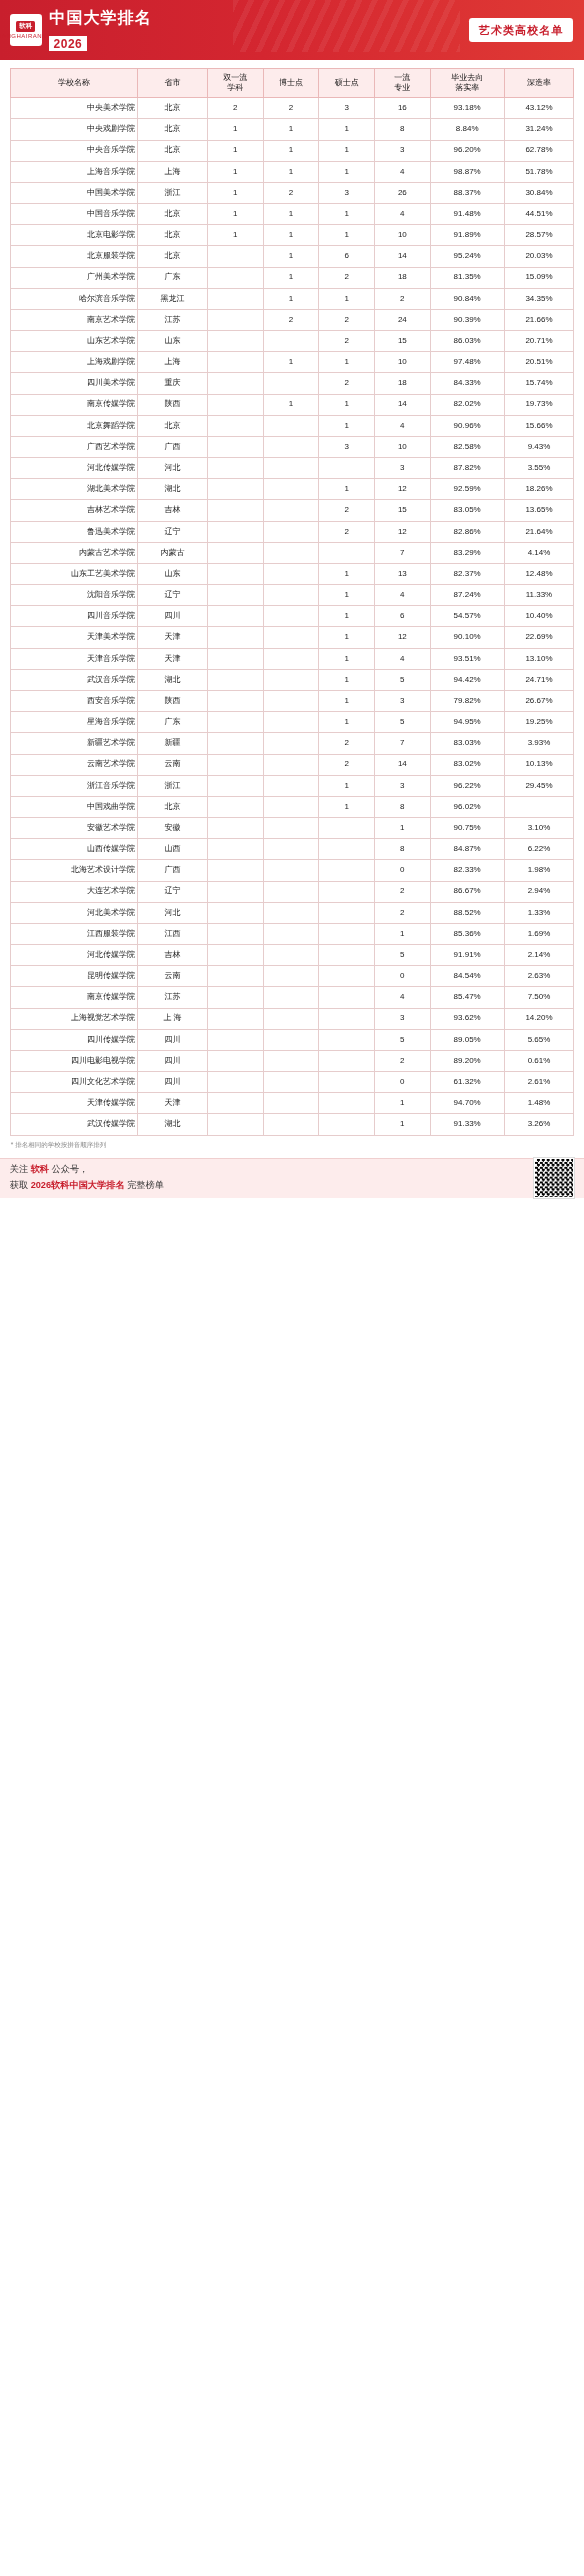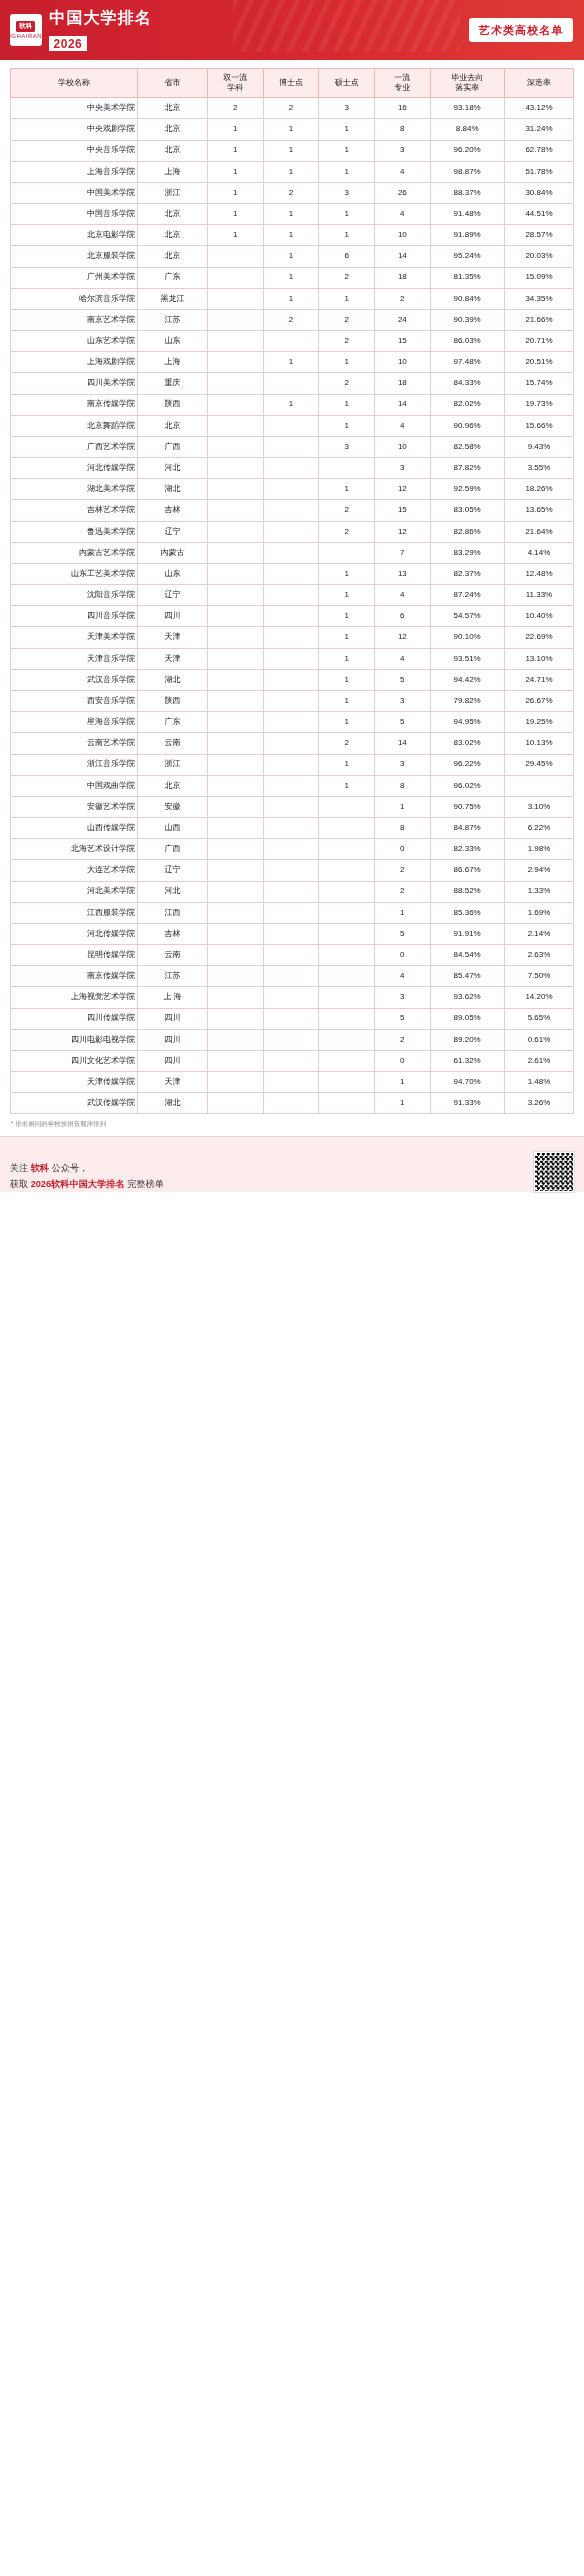--- a/index.html
+++ b/index.html
@@ -145,23 +145,23 @@
     padding: 5.4px 10.8px 0 10.8px;
     font-size: 6.5px;
     color: #888;
   }
 
   
   .footer {
     margin-top: 7.6px;
     background: #fdecec;
     border-top: 0.5px solid #f0cfcf;
-    height: 56px;
+    height: 40px;
     display: flex;
-    align-items: flex-end;
+    align-items: center;
     padding: 0 9.7px;
     position: relative;
   }
   .footer-text {
     font-size: 9.2px;
     color: #333;
     line-height: 1.7;
   }
   .footer-text .em {
     color: #c81f2d;
@@ -513,20 +513,30 @@
             <td class="name">星海音乐学院</td>
             <td>广东</td>
             <td></td>
             <td></td>
             <td>1</td>
             <td>5</td>
             <td>94.95%</td>
             <td>19.25%</td>
           </tr>
           <tr>
+            <td class="name">新疆艺术学院</td>
+            <td>新疆</td>
+            <td></td>
+            <td></td>
+            <td>2</td>
+            <td>7</td>
+            <td>83.03%</td>
+            <td>3.93%</td>
+          </tr>
+          <tr>
             <td class="name">云南艺术学院</td>
             <td>云南</td>
             <td></td>
             <td></td>
             <td>2</td>
             <td>14</td>
             <td>83.02%</td>
             <td>10.13%</td>
           </tr>
           <tr>

